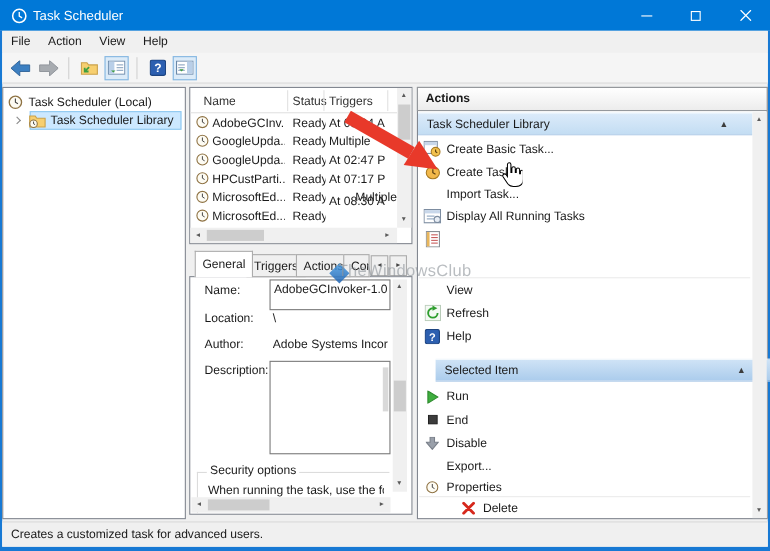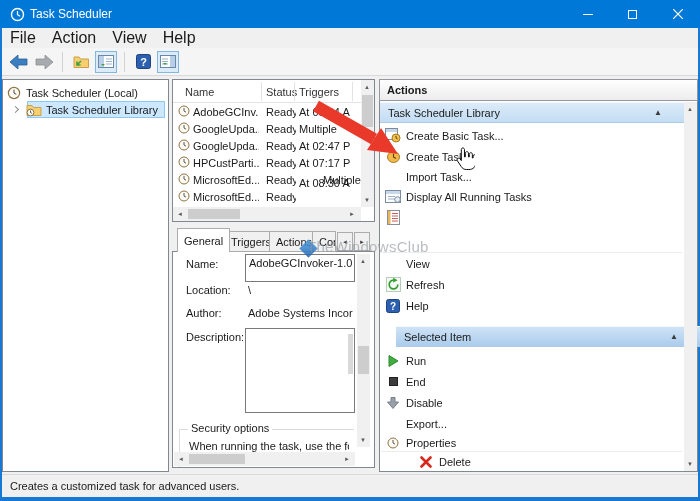--- a/index.html
+++ b/index.html
@@ -12,21 +12,21 @@
   .title-text { color:#fff; font-size:12px; margin-left:8px; }
   .win-controls { position:absolute; right:0; top:0; height:28px; display:flex; }
   .ctl { width:45px; height:28px; display:flex; align-items:center; justify-content:center; }
   .min-glyph { width:10px; height:1px; background:#fff; }
   .max-glyph { width:9px; height:9px; border:1px solid #fff; }
 
   
   .edge { position:absolute; background:#1779d4; }
 
   
-  .menubar { position:absolute; left:2px; top:28px; width:696px; height:20px; background:#f0f0f0; display:flex; align-items:center; font-size:16px; }
+  .menubar { position:absolute; left:2px; top:28px; width:696px; height:20px; background:#f0f0f0; display:flex; align-items:center; font-size:11px; }
   .menu-item { padding:2px 8px; }
 
   
   .toolbar { position:absolute; left:2px; top:48px; width:696px; height:28px; background:#f5f5f5; border-bottom:1px solid #d9d9d9; display:flex; align-items:center; padding-left:6px; gap:3px; }
   .tb-sep { width:1px; height:20px; background:#d2d2d2; margin:0 4px; }
   .tb-btn { width:22px; height:22px; display:flex; align-items:center; justify-content:center; }
   .tb-btn.toggled { background:#dcebf8; border:1px solid #84b6e0; }
 
   
   .panel { position:absolute; background:#fff; border:1px solid #828790; }

